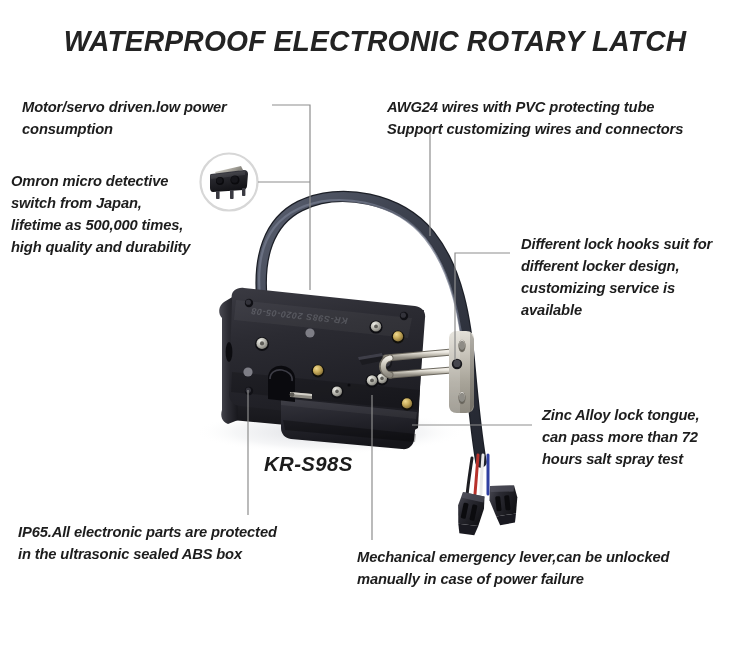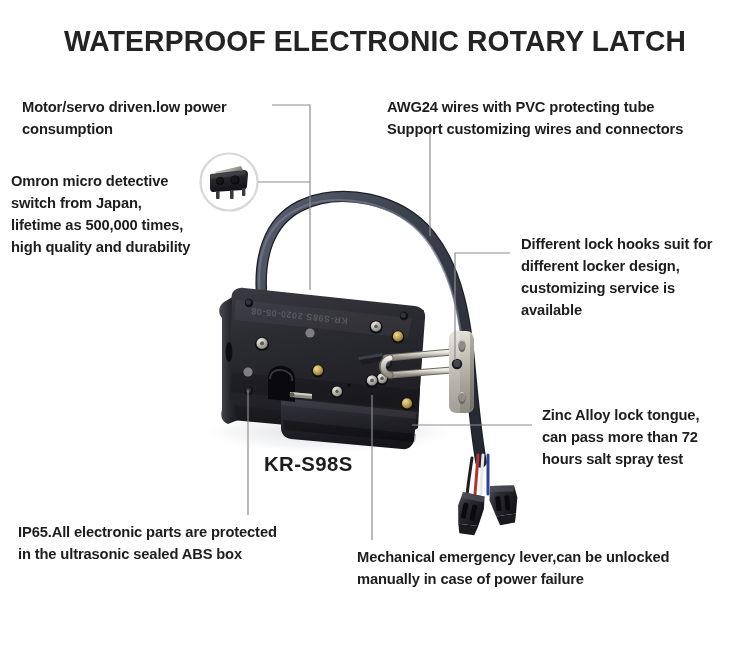--- a/index.html
+++ b/index.html
@@ -5,21 +5,21 @@
 <style>
   html,body{margin:0;padding:0;}
   body{
     width:750px;height:647px;
     background:#ffffff;
     font-family:"Liberation Sans", sans-serif;
     color:#1a1a1a;
     overflow:hidden;
     position:relative;
   }
-  #stage{position:relative;width:750px;height:647px;overflow:hidden;}
+  #stage{position:relative;width:750px;height:647px;overflow:hidden;font-style:italic;}
 
   
   .title{
     position:absolute;
     left:0; top:22px; width:750px;
     text-align:center;
     font-size:30px;
     font-weight:bold;
     letter-spacing:0.2px;
     color:#232323;

